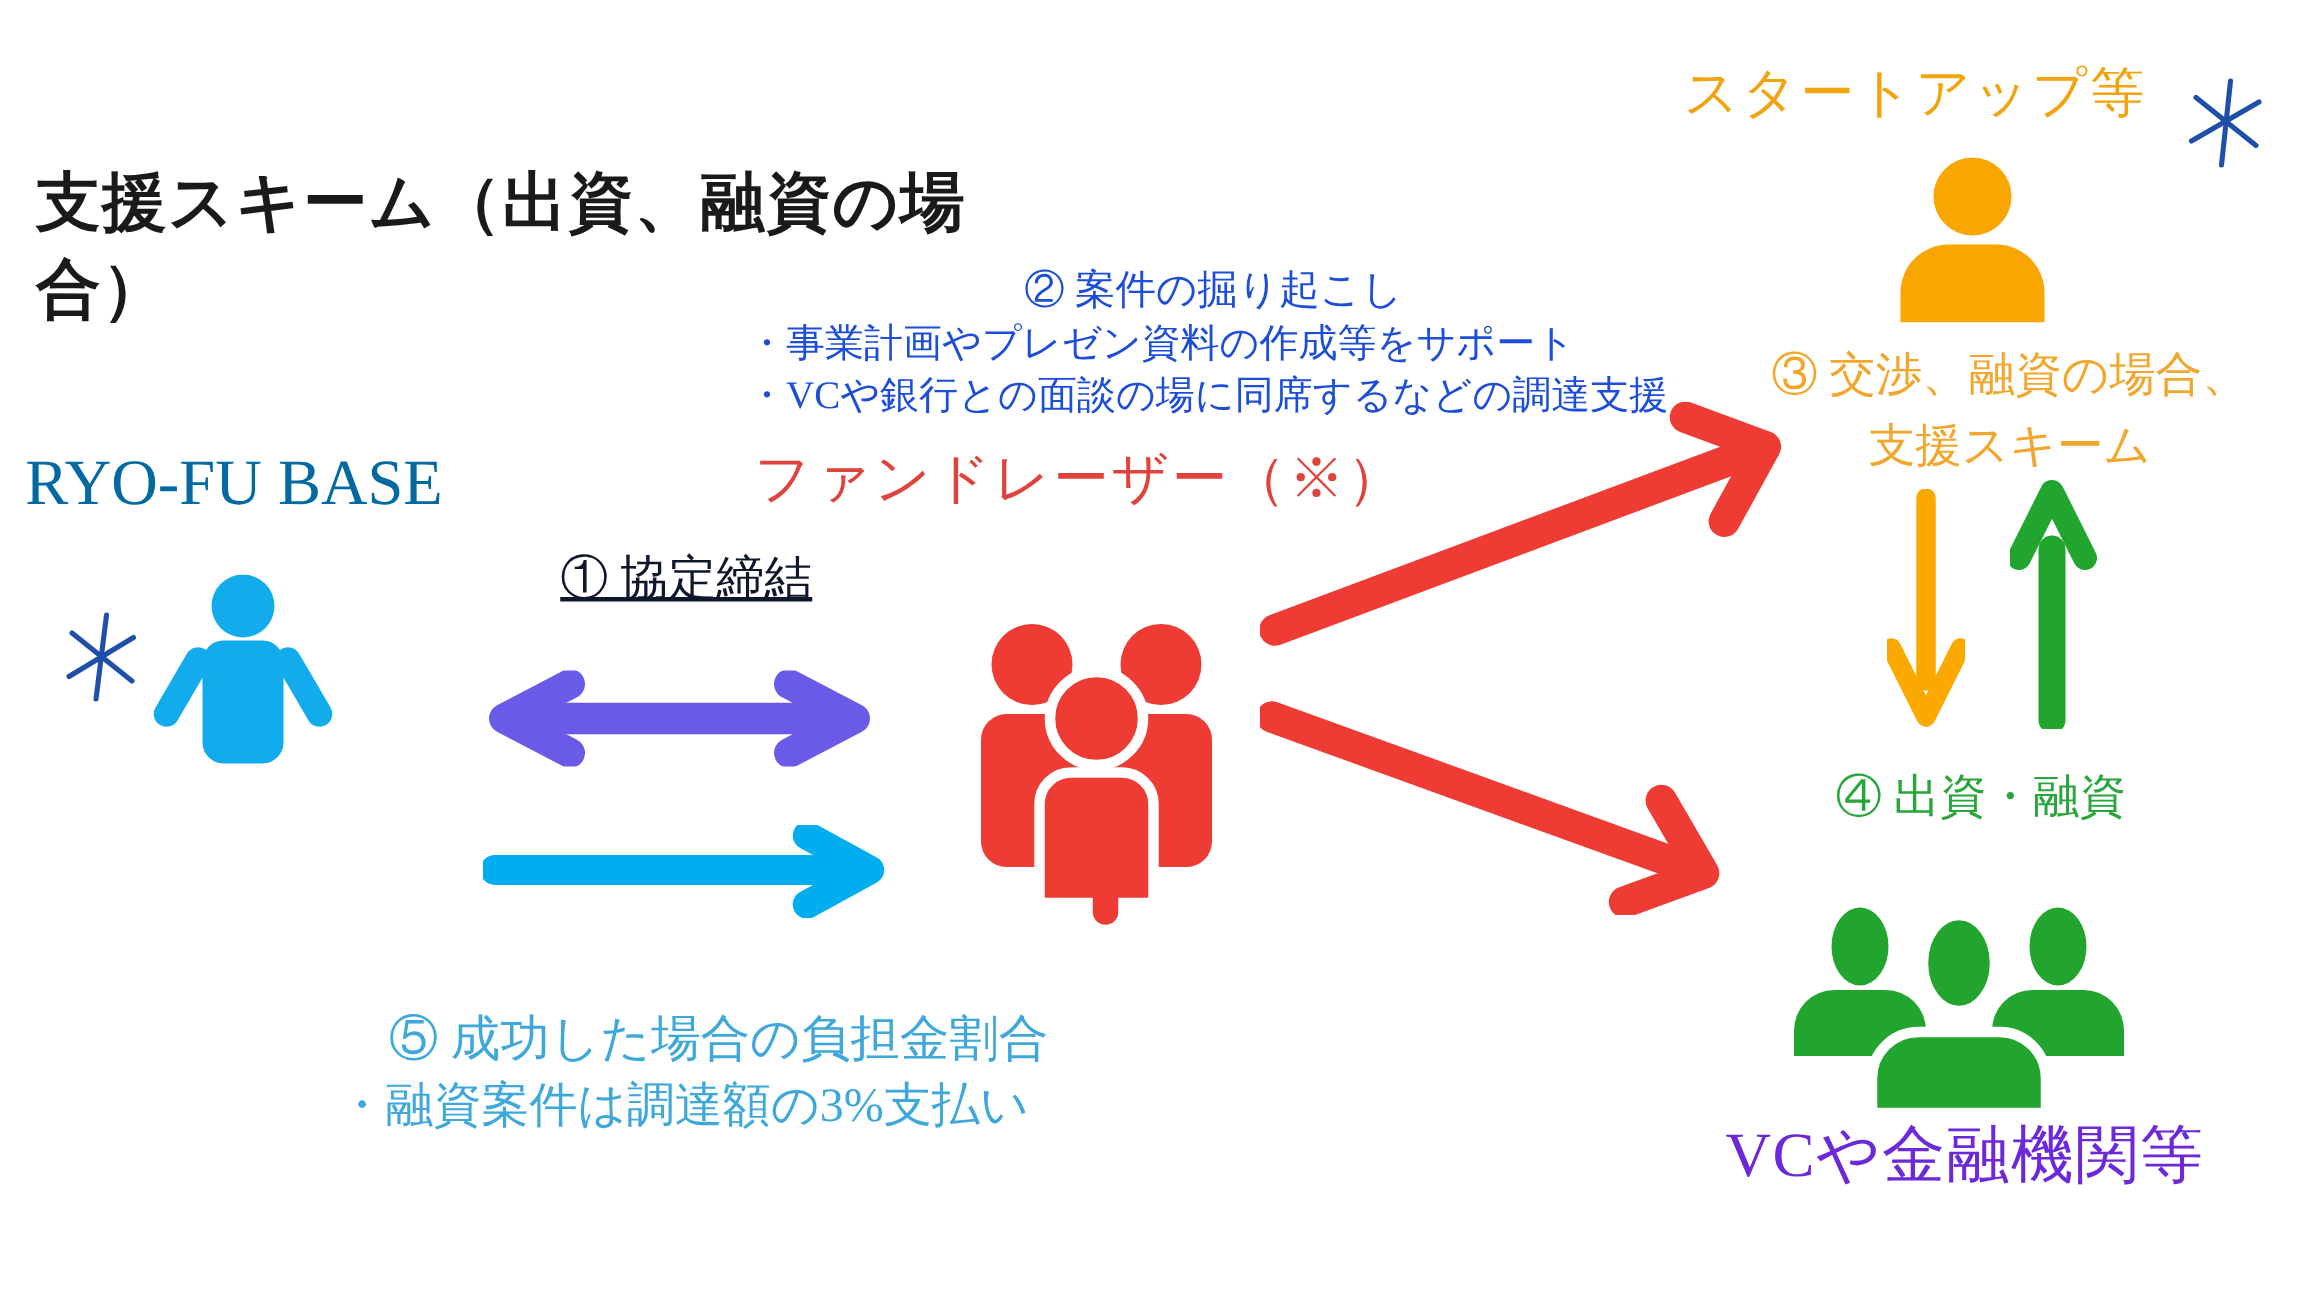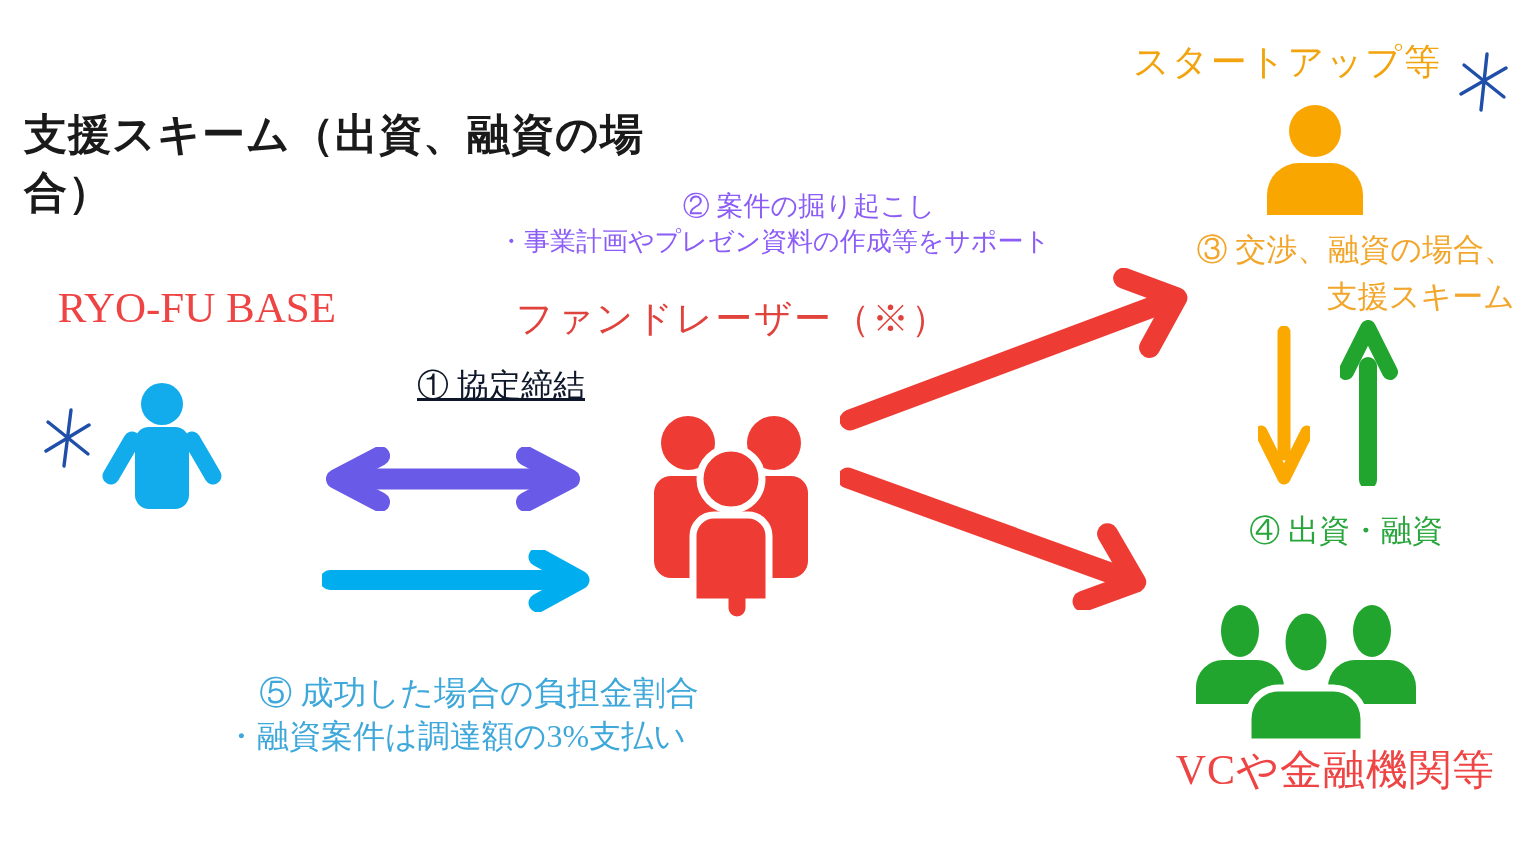--- a/index.html
+++ b/index.html
@@ -1,32 +1,32 @@
 <!DOCTYPE html>
 <html><head>
 <meta charset="utf-8">
 <style>
   html,body{margin:0;padding:0;background:#ffffff;}
   #canvas{
     position:relative;width:1536px;height:864px;background:#ffffff;overflow:hidden;
     font-family:"Liberation Serif","DejaVu Serif",serif;
   }
   .abs{position:absolute;}
-  .center{text-align:right;}
+  .center{text-align:center;}
   #page-title{
     left:24px;top:106px;width:640px;
     font-family:"Liberation Sans","DejaVu Sans",sans-serif;
     font-weight:700;font-size:43px;color:#1a1a1a;letter-spacing:1px;
   }
   #startup-label{left:1112px;top:38px;width:330px;font-size:36px;color:#F2A40E;letter-spacing:2px;}
   #fundraiser-label{left:490px;top:294px;width:460px;font-size:37px;color:#E0423C;letter-spacing:2px;}
-  #ryofu-label{left:0px;top:283px;width:312px;font-size:43px;color:#ef4444;margin-left:24px;}
-  #vc-label{left:1125px;top:742px;width:370px;font-size:42px;color:#ef4444;letter-spacing:1px;}
+  #ryofu-label{left:0px;top:298px;width:312px;font-size:43px;color:#0369a1;}
+  #vc-label{left:1125px;top:742px;width:370px;font-size:42px;color:#6d28d9;letter-spacing:1px;}
   #step1-label{left:330px;top:364px;width:255px;font-size:32px;color:#0f172a;text-decoration:underline;}
-  #step2-block{left:498px;top:176px;width:622px;color:#8b5cf6;font-size:26px;line-height:35px;margin-top:13px;}
+  #step2-block{left:498px;top:176px;width:622px;color:#1d4ed8;font-size:26px;line-height:35px;}
   #step2-title{text-align:center;font-size:27px;}
   #step3-label{left:1165px;top:226px;width:350px;font-size:31px;color:#F2A62C;line-height:47px;}
   #step4-label{left:1198px;top:510px;width:245px;font-size:31px;color:#28A63C;}
   #step5-block{left:225px;top:672px;width:508px;color:#3FA8DA;font-size:32px;line-height:43px;}
   #step5-title{text-align:center;font-size:33px;}
   svg{display:block;}
 </style>
 </head>
 <body>
 
@@ -56,20 +56,21 @@
   </div>
 
   <div id="step3-label" class="abs center">
     <div>③ 交渉、融資の場合、</div>
     <div>支援スキーム</div>
   </div>
 
   <div id="step2-block" class="abs">
     <div id="step2-title">② 案件の掘り起こし</div>
     <div>・事業計画やプレゼン資料の作成等をサポート</div>
+    <div>・VCや銀行との面談の場に同席するなどの調達支援</div>
   </div>
 
   <div id="fundraiser-label" class="abs center">ファンドレーザー（※）</div>
 
   <div class="abs" style="left:648px;top:412px;">
     <svg width="166" height="212" viewBox="0 0 166 212">
       <g fill="#EE3B33">
         <circle cx="40" cy="31" r="27"></circle>
         <rect x="6" y="64" width="67" height="102" rx="17"></rect>
         <circle cx="126" cy="31" r="27"></circle>

